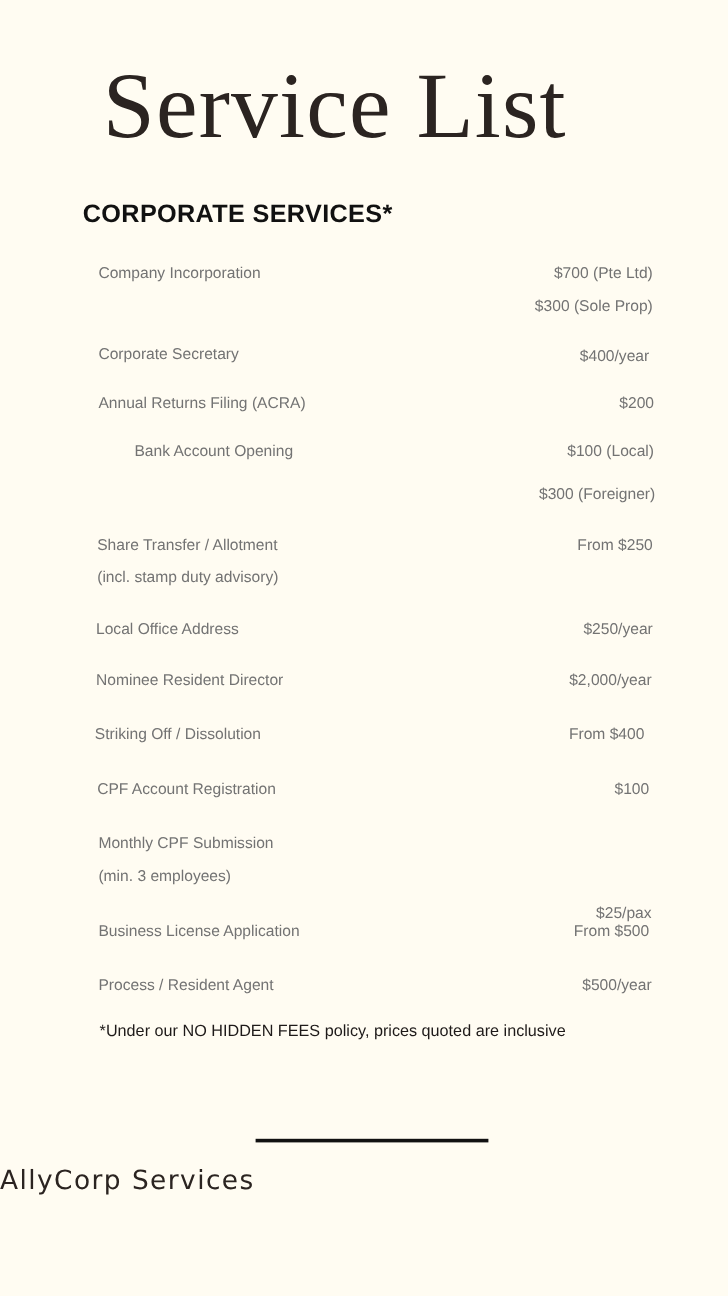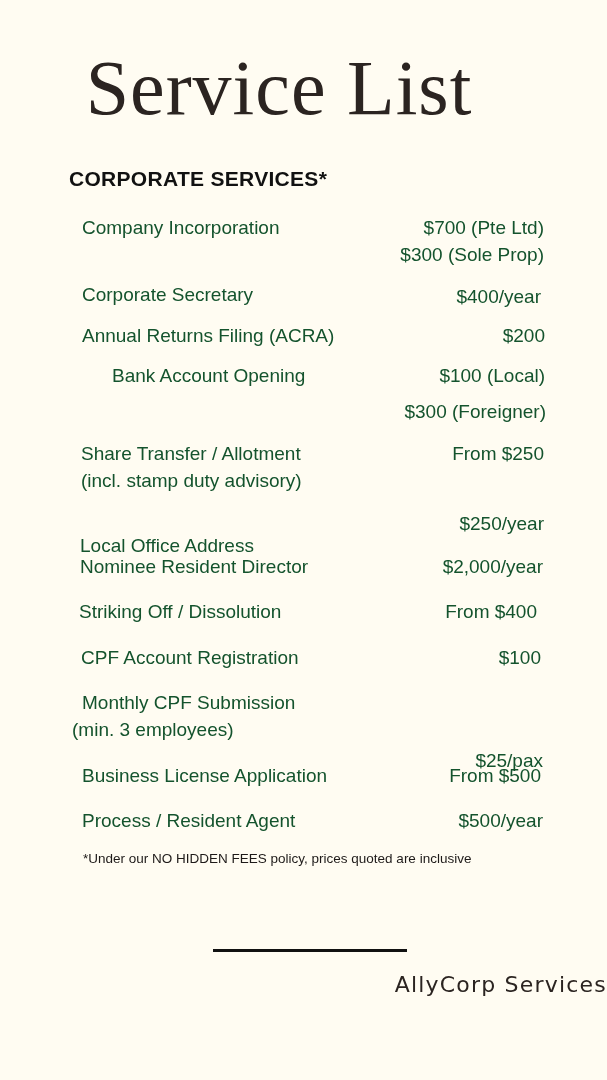--- a/index.html
+++ b/index.html
@@ -34,23 +34,23 @@
       left: 69px;
       top: 165px;
       font-size: 21px;
       letter-spacing: 0.3px;
       color: #111;
       margin: 0;
       line-height: 28px;
     }
     .row-label, .row-price {
       position: absolute;
-      font-size: 19px;
+      font-size: 13px;
       line-height: 27px;
-      color: #14532d;
+      color: #737373;
       white-space: nowrap;
     }
     .row-price {
       text-align: right;
     }
     .footnote {
       position: absolute;
       left: 83px;
       top: 849px;
       width: 450px;
@@ -64,21 +64,21 @@
       top: 949px;
       width: 194px;
       height: 3px;
       background: #111;
     }
     .brand {
       position: absolute;
       left: 0;
       width: 607px;
       top: 969px;
-      text-align: right;
+      text-align: left;
       font-family: "DejaVu Sans", sans-serif;
       font-size: 22px;
       letter-spacing: 1.2px;
       color: #2b2421;
       line-height: 32px;
     }
   </style>
 </head>
 <body>
 
@@ -108,42 +108,42 @@
   <span class="row-price" style="right:61px; top:398px;">$300 (Foreigner)</span>
 </div>
 
 <div>
   <span class="row-label" style="left:81px; top:440px;">Share Transfer / Allotment</span>
   <span class="row-label" style="left:81px; top:467px;">(incl. stamp duty advisory)</span>
   <span class="row-price" style="right:63px; top:440px;">From $250</span>
 </div>
 
 <div>
-  <span class="row-label" style="left:80px; top:510px;margin-top:22px;">Local Office Address</span>
+  <span class="row-label" style="left:80px; top:510px;">Local Office Address</span>
   <span class="row-price" style="right:63px; top:510px;">$250/year</span>
 </div>
 
 <div>
   <span class="row-label" style="left:80px; top:553px;">Nominee Resident Director</span>
   <span class="row-price" style="right:64px; top:553px;">$2,000/year</span>
 </div>
 
 <div>
   <span class="row-label" style="left:79px; top:598px;">Striking Off / Dissolution</span>
   <span class="row-price" style="right:70px; top:598px;">From $400</span>
 </div>
 
 <div>
   <span class="row-label" style="left:81px; top:644px;">CPF Account Registration</span>
   <span class="row-price" style="right:66px; top:644px;">$100</span>
 </div>
 
 <div>
   <span class="row-label" style="left:82px; top:689px;">Monthly CPF Submission</span>
-  <span class="row-label" style="left:72px; top:716px;">(min. 3 employees)</span>
+  <span class="row-label" style="left:82px; top:716px;">(min. 3 employees)</span>
   <span class="row-price" style="right:64px; top:719px;margin-top:28px;">$25/pax</span>
 </div>
 
 <div>
   <span class="row-label" style="left:82px; top:762px;">Business License Application</span>
   <span class="row-price" style="right:66px; top:762px;">From $500</span>
 </div>
 
 <div>
   <span class="row-label" style="left:82px; top:807px;">Process / Resident Agent</span>

